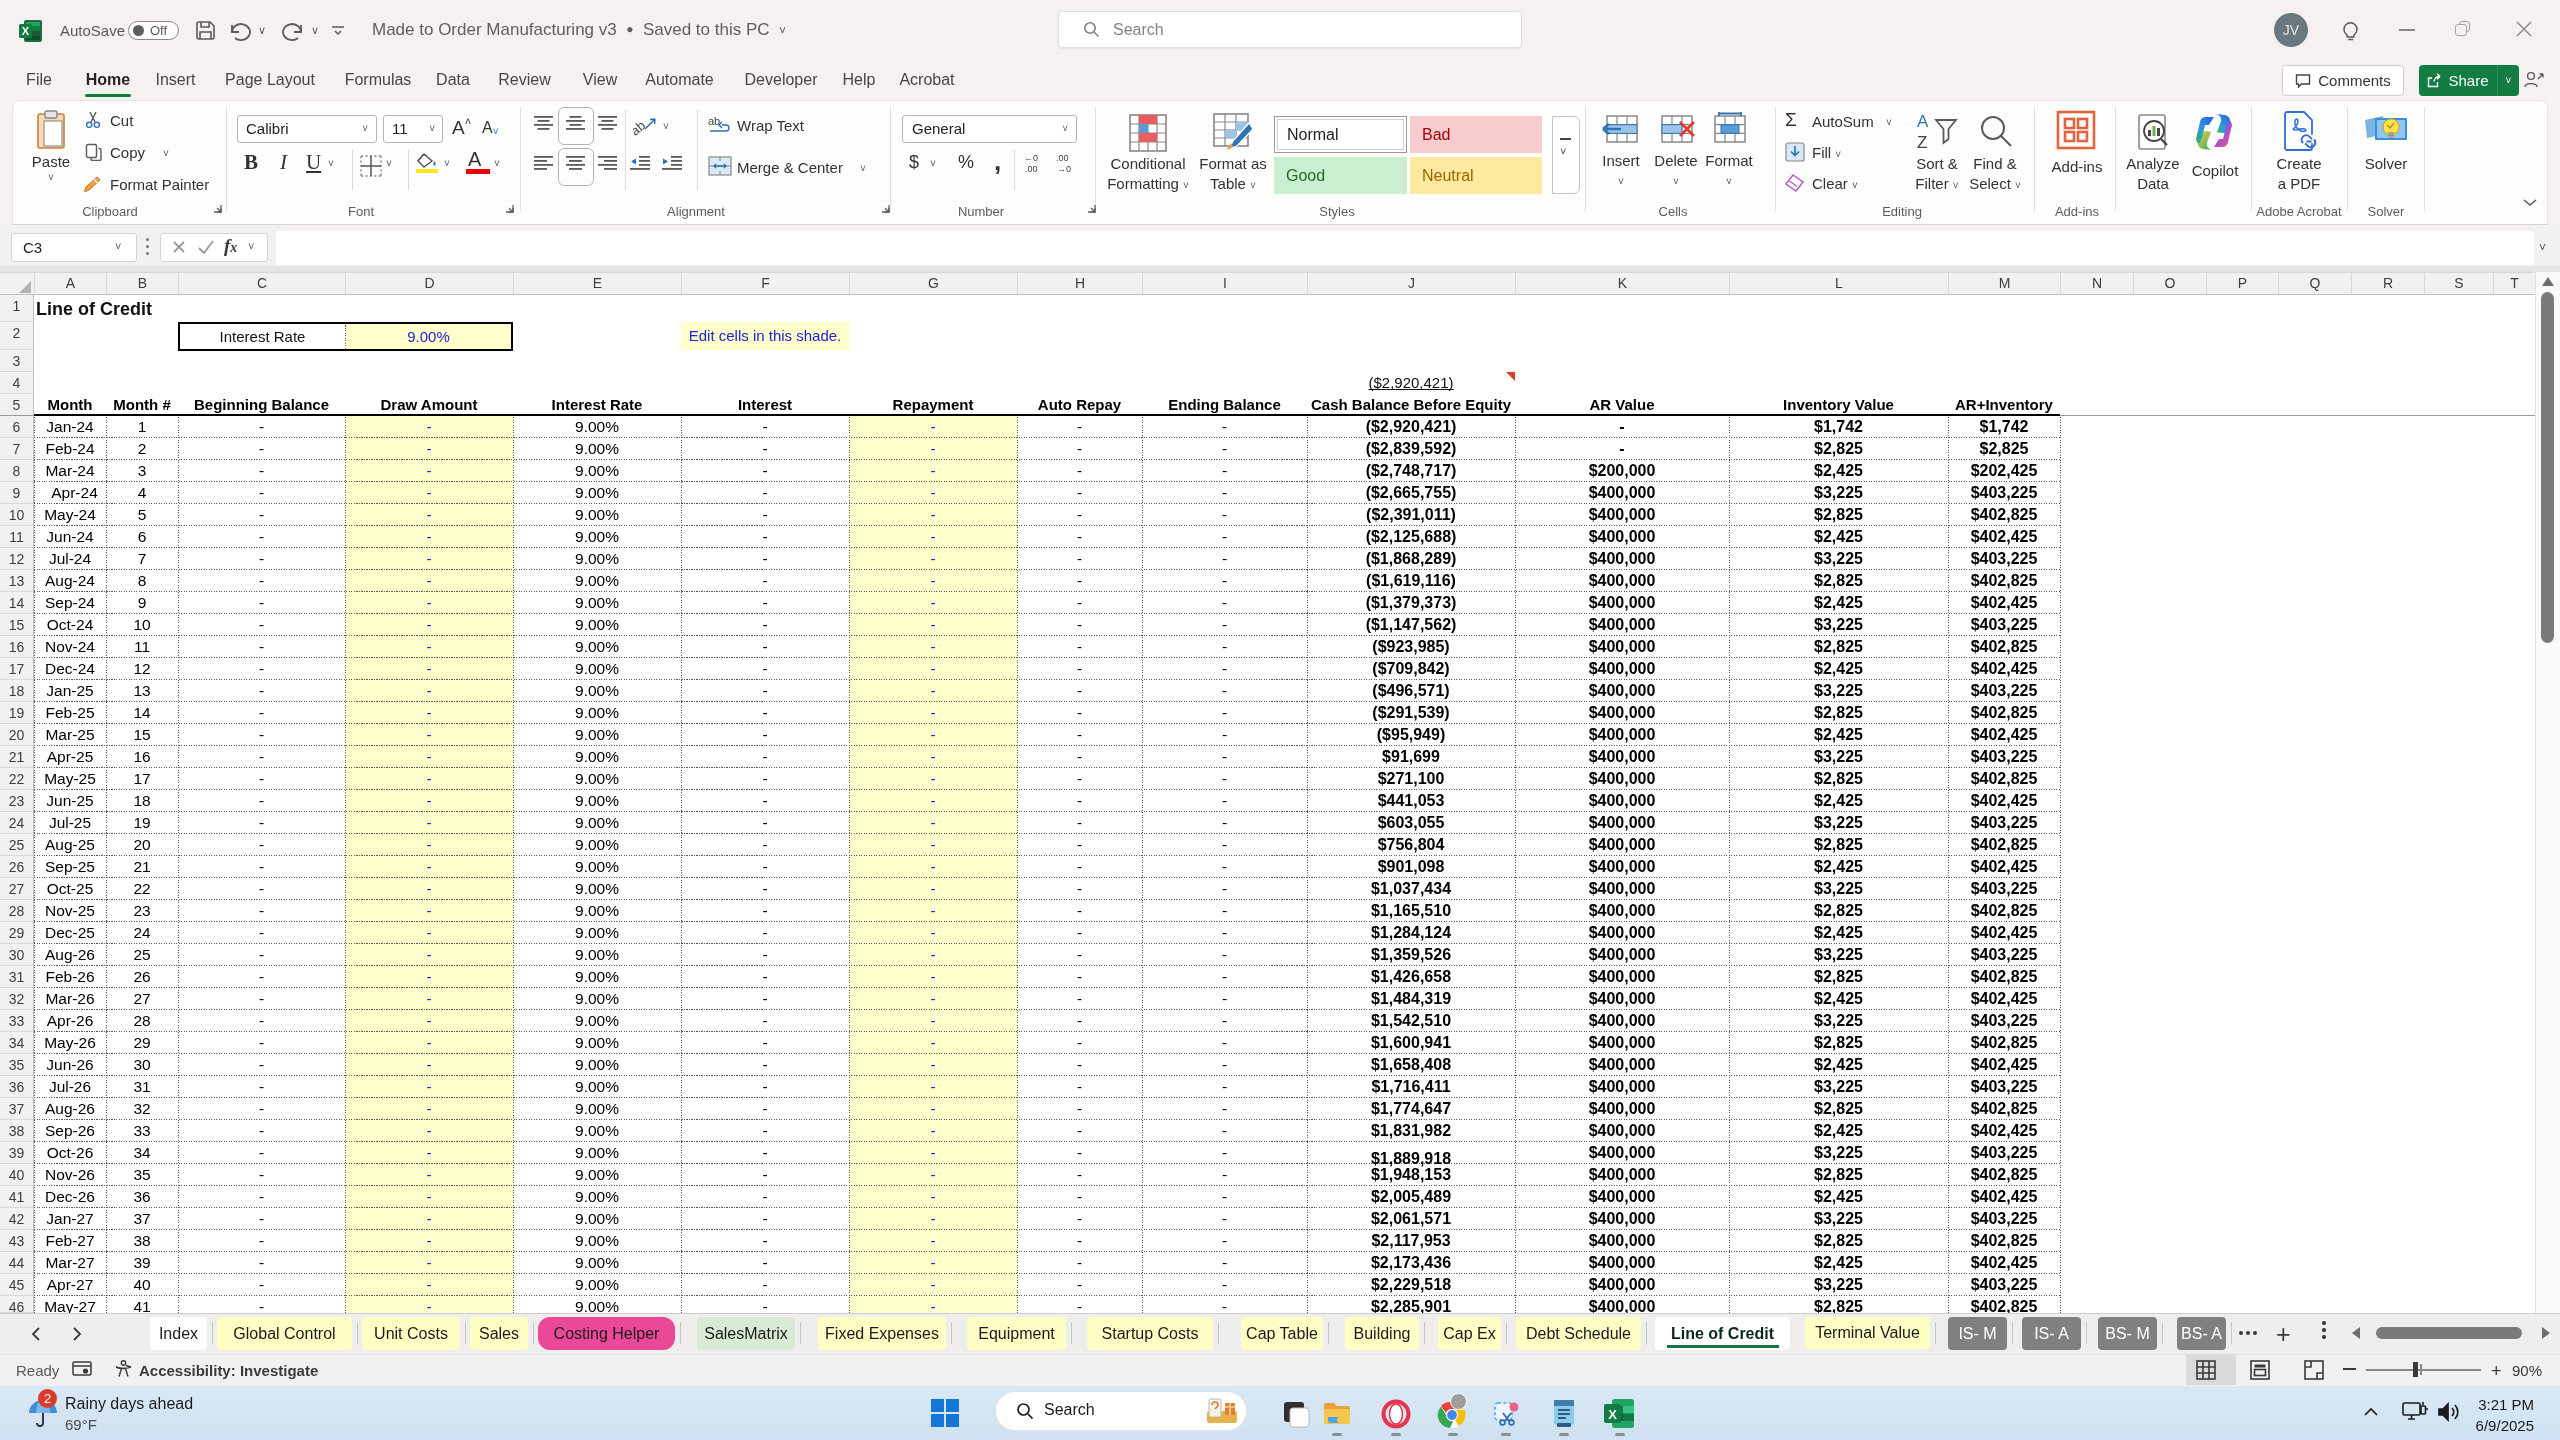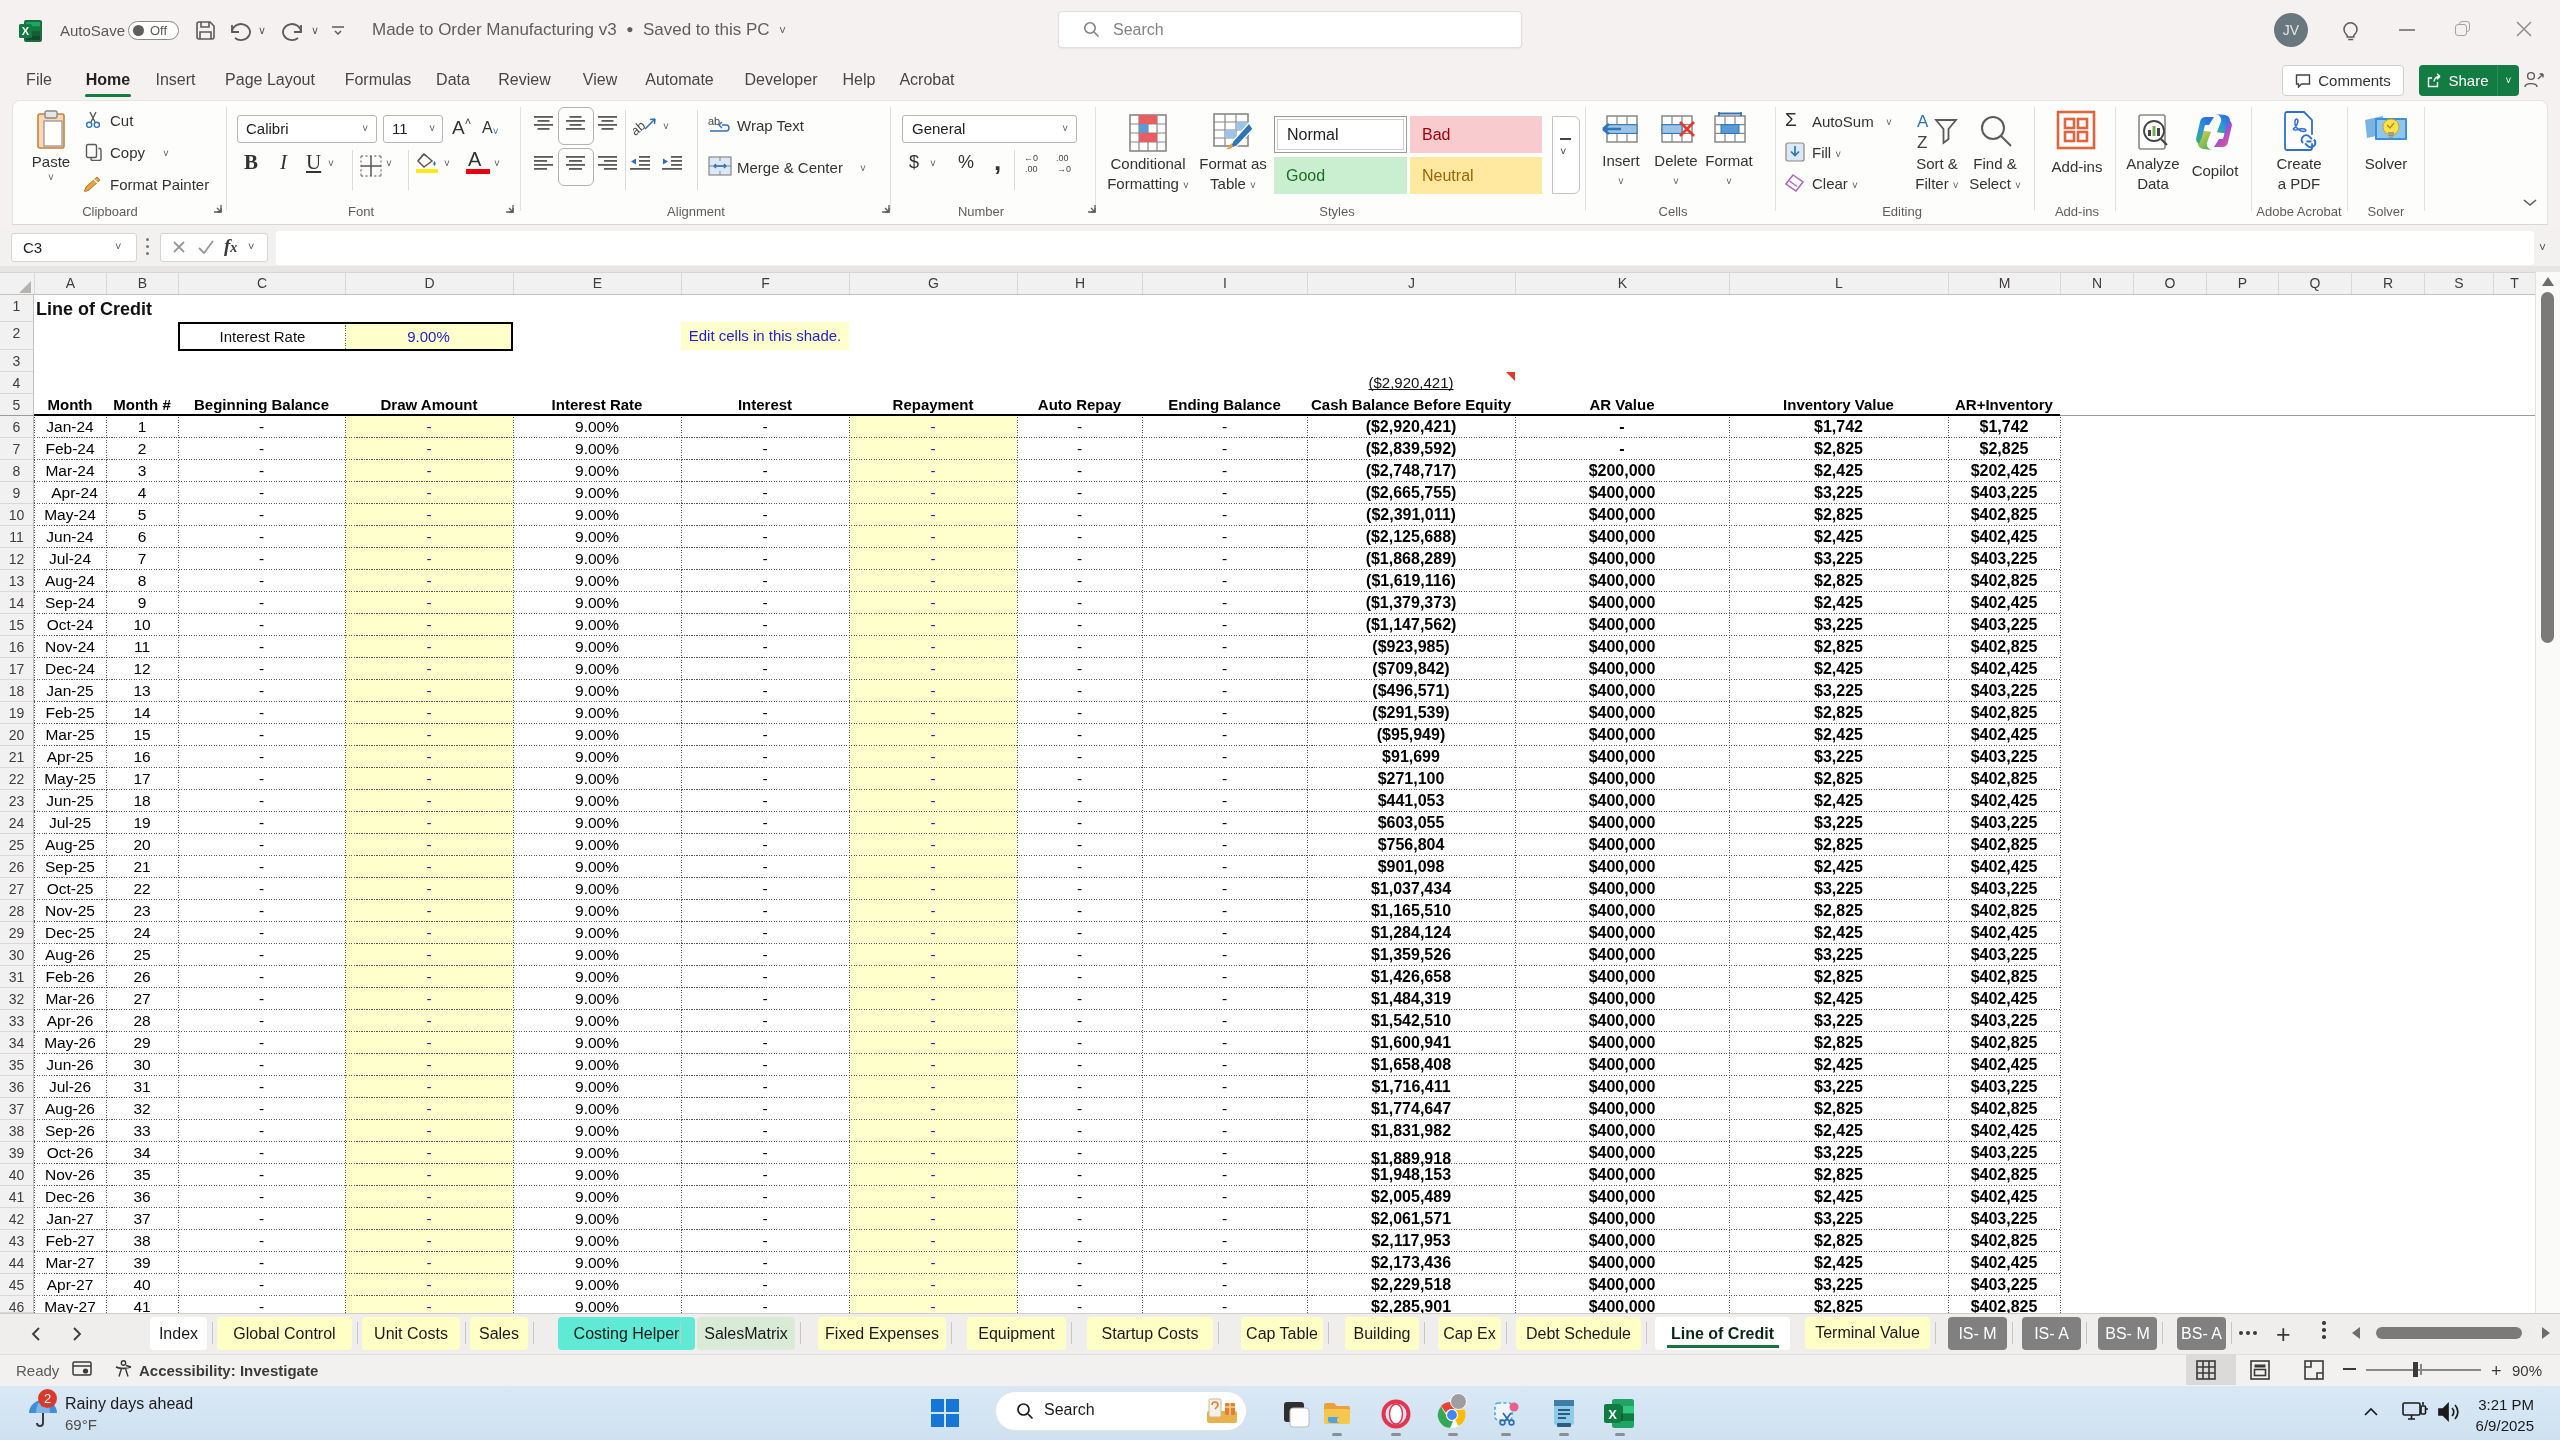--- a/index.html
+++ b/index.html
@@ -1216,21 +1216,21 @@
     </svg>
   </div>
 <div class="a ctr" style="left:150px;top:1317px;width:57px;height:33px;background:#ffffff;border-radius:4px;font-size:16px;color:#1b1a19;white-space:nowrap;">Index</div>
 <div class="a" style="left:212px;top:1322px;width:1px;height:22px;background:#c8c6c4;"></div>
 <div class="a ctr" style="left:217px;top:1317px;width:135px;height:33px;background:#ffffc5;border-radius:4px;font-size:16px;color:#1b1a19;white-space:nowrap;">Global Control</div>
 <div class="a" style="left:357px;top:1322px;width:1px;height:22px;background:#c8c6c4;"></div>
 <div class="a ctr" style="left:362px;top:1317px;width:98px;height:33px;background:#ffffc5;border-radius:4px;font-size:16px;color:#1b1a19;white-space:nowrap;">Unit Costs</div>
 <div class="a" style="left:465px;top:1322px;width:1px;height:22px;background:#c8c6c4;"></div>
 <div class="a ctr" style="left:470px;top:1317px;width:58px;height:33px;background:#ffffc5;border-radius:4px;font-size:16px;color:#1b1a19;white-space:nowrap;">Sales</div>
 <div class="a" style="left:533px;top:1322px;width:1px;height:22px;background:#c8c6c4;"></div>
-<div class="a ctr" style="left:538px;top:1317px;width:137px;height:33px;background:#5eead4;border-radius:4px;font-size:16px;color:#1b1a19;white-space:nowrap;margin-left:20px;">Costing Helper</div>
+<div class="a ctr" style="left:538px;top:1317px;width:137px;height:33px;background:#ec4899;border-radius:12px;font-size:16px;color:#1b1a19;white-space:nowrap;">Costing Helper</div>
 <div class="a" style="left:680px;top:1322px;width:1px;height:22px;background:#c8c6c4;"></div>
 <div class="a ctr" style="left:697px;top:1317px;width:98px;height:33px;background:#d9ead6;border-radius:4px;font-size:16px;color:#1b1a19;white-space:nowrap;">SalesMatrix</div>
 <div class="a" style="left:800px;top:1322px;width:1px;height:22px;background:#c8c6c4;"></div>
 <div class="a ctr" style="left:818px;top:1317px;width:128px;height:33px;background:#ffffc5;border-radius:4px;font-size:16px;color:#1b1a19;white-space:nowrap;">Fixed Expenses</div>
 <div class="a" style="left:951px;top:1322px;width:1px;height:22px;background:#c8c6c4;"></div>
 <div class="a ctr" style="left:967px;top:1317px;width:99px;height:33px;background:#ffffc5;border-radius:4px;font-size:16px;color:#1b1a19;white-space:nowrap;">Equipment</div>
 <div class="a" style="left:1071px;top:1322px;width:1px;height:22px;background:#c8c6c4;"></div>
 <div class="a ctr" style="left:1087px;top:1317px;width:126px;height:33px;background:#ffffc5;border-radius:4px;font-size:16px;color:#1b1a19;white-space:nowrap;">Startup Costs</div>
 <div class="a" style="left:1218px;top:1322px;width:1px;height:22px;background:#c8c6c4;"></div>
 <div class="a ctr" style="left:1241px;top:1317px;width:82px;height:33px;background:#ffffc5;border-radius:4px;font-size:16px;color:#1b1a19;white-space:nowrap;">Cap Table</div>

